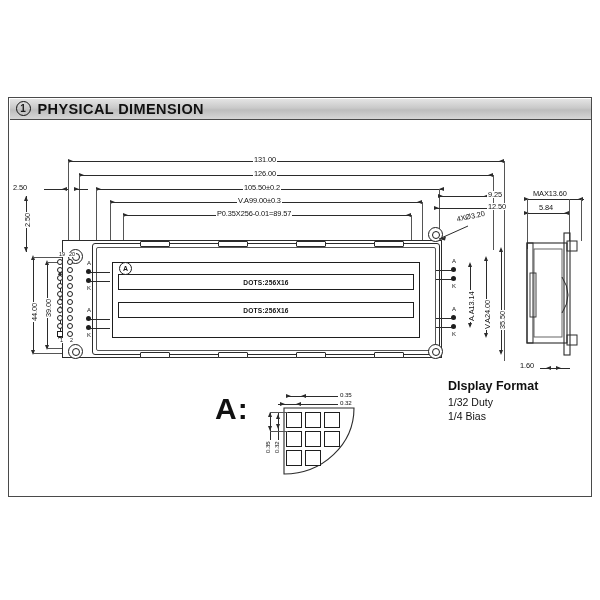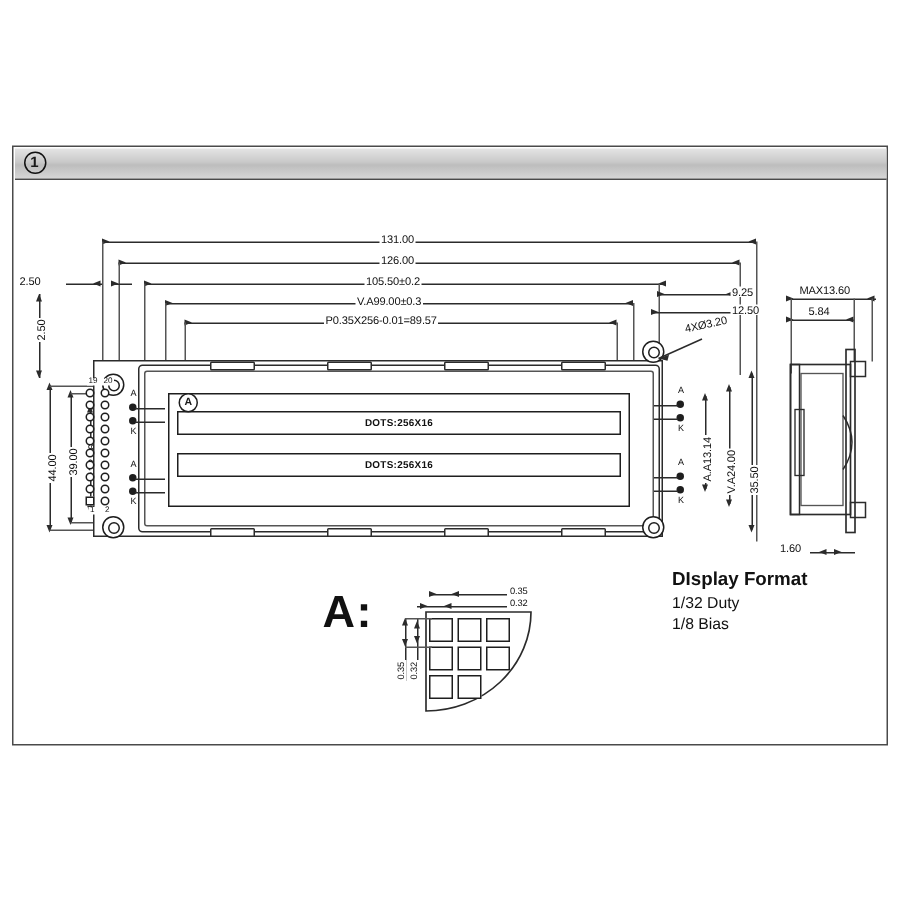--- a/index.html
+++ b/index.html
@@ -77,20 +77,21 @@
 </style>
 </head>
 <body>
 
 <div id="stage">
 
   <div class="frame"></div>
 
   <div class="titlebar">
     <div class="titlenum">1</div>
+    <div class="titletext">PHYSICAL  DIMENSION</div>
   </div>
 
   <div class="ln hl" style="left:68px;top:161px;width:436px;"></div>
   <div class="ah r" style="left:68px;top:158.6px;"></div>
   <div class="ah l" style="left:499px;top:158.6px;"></div>
   <div class="lbl" style="left:253px;top:156px;">131.00</div>
 
   <div class="ln hl" style="left:79px;top:175px;width:414px;"></div>
   <div class="ah r" style="left:79px;top:172.6px;"></div>
   <div class="ah l" style="left:488px;top:172.6px;"></div>
@@ -362,16 +363,16 @@
     <div class="ah d" style="left:25.6px;top:34px;"></div>
     <div class="lbl tiny v" style="left:24px;top:64px;">0.32</div>
 
     <div class="ln hl thin" style="left:20px;top:22px;width:18px;"></div>
     <div class="ln hl thin" style="left:20px;top:41px;width:18px;"></div>
   </div>
 
   <div id="spec">
     <div class="h">DIsplay Format</div>
     <div class="v">1/32 Duty</div>
-    <div class="v">1/8   Bias</div>
+    <div class="v">1/4   Bias</div>
   </div>
 
 </div>
 
 </body></html>

